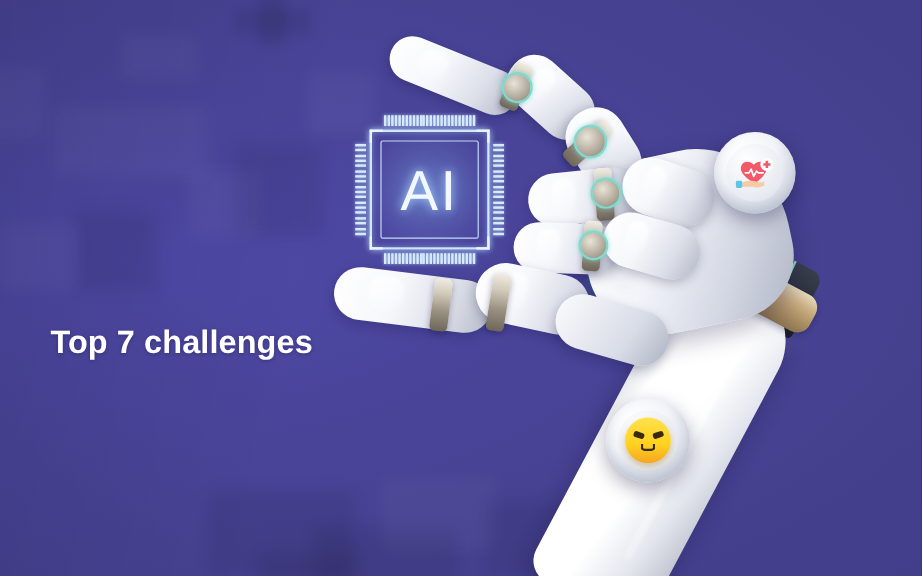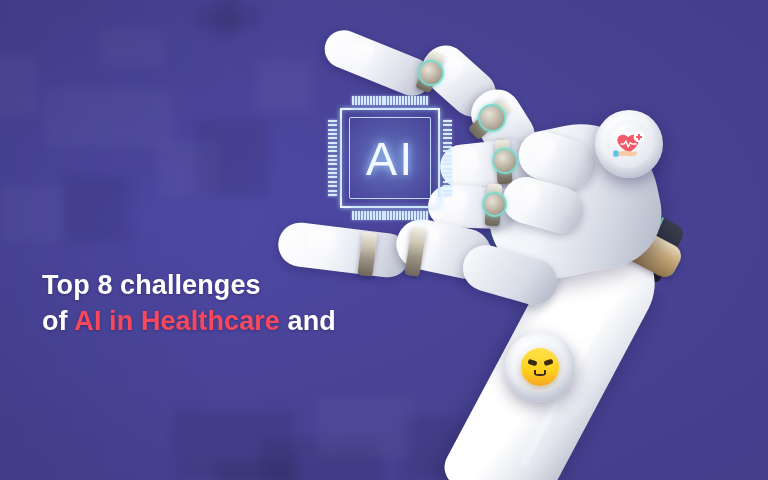--- a/index.html
+++ b/index.html
@@ -30,21 +30,21 @@
     position:absolute;
     background:rgba(0,0,0,.075);
     filter:blur(4px);
   }
   .bg-vignette{
     position:absolute; inset:0;
     background:linear-gradient(100deg, rgba(0,0,0,.10) 0%, rgba(0,0,0,0) 35%);
   }
 
   
-  .chip{ position:absolute; left:296px; top:96px; width:124px; height:124px;margin-left:32px; }
+  .chip{ position:absolute; left:296px; top:96px; width:124px; height:124px; }
   .chip-glow{
     position:absolute; left:-14px; top:-14px; right:-14px; bottom:-14px;
     background:radial-gradient(closest-side, rgba(150,200,255,.30), rgba(150,200,255,0) 72%);
   }
   .chip-body{
     position:absolute; left:12px; top:12px; right:12px; bottom:12px;
     border:2px solid #cfe6ff;
     border-radius:3px;
     box-shadow:0 0 5px rgba(180,220,255,.85), inset 0 0 5px rgba(180,220,255,.45);
   }
@@ -489,17 +489,16 @@
     <div class="badge-inner">
       <div class="emoji-face">
         <div class="brow brow-l"></div>
         <div class="brow brow-r"></div>
         <div class="mouth"></div>
       </div>
     </div>
   </div>
 
   <div class="headline">
-    <div>Top 8 challenges</div>
-    <div><span>of </span><span class="accent">AI in Healthcare</span><span> and</span></div>
+    <div>Top 7 challenges</div>
   </div>
 
 </div>
 
 </body></html>

